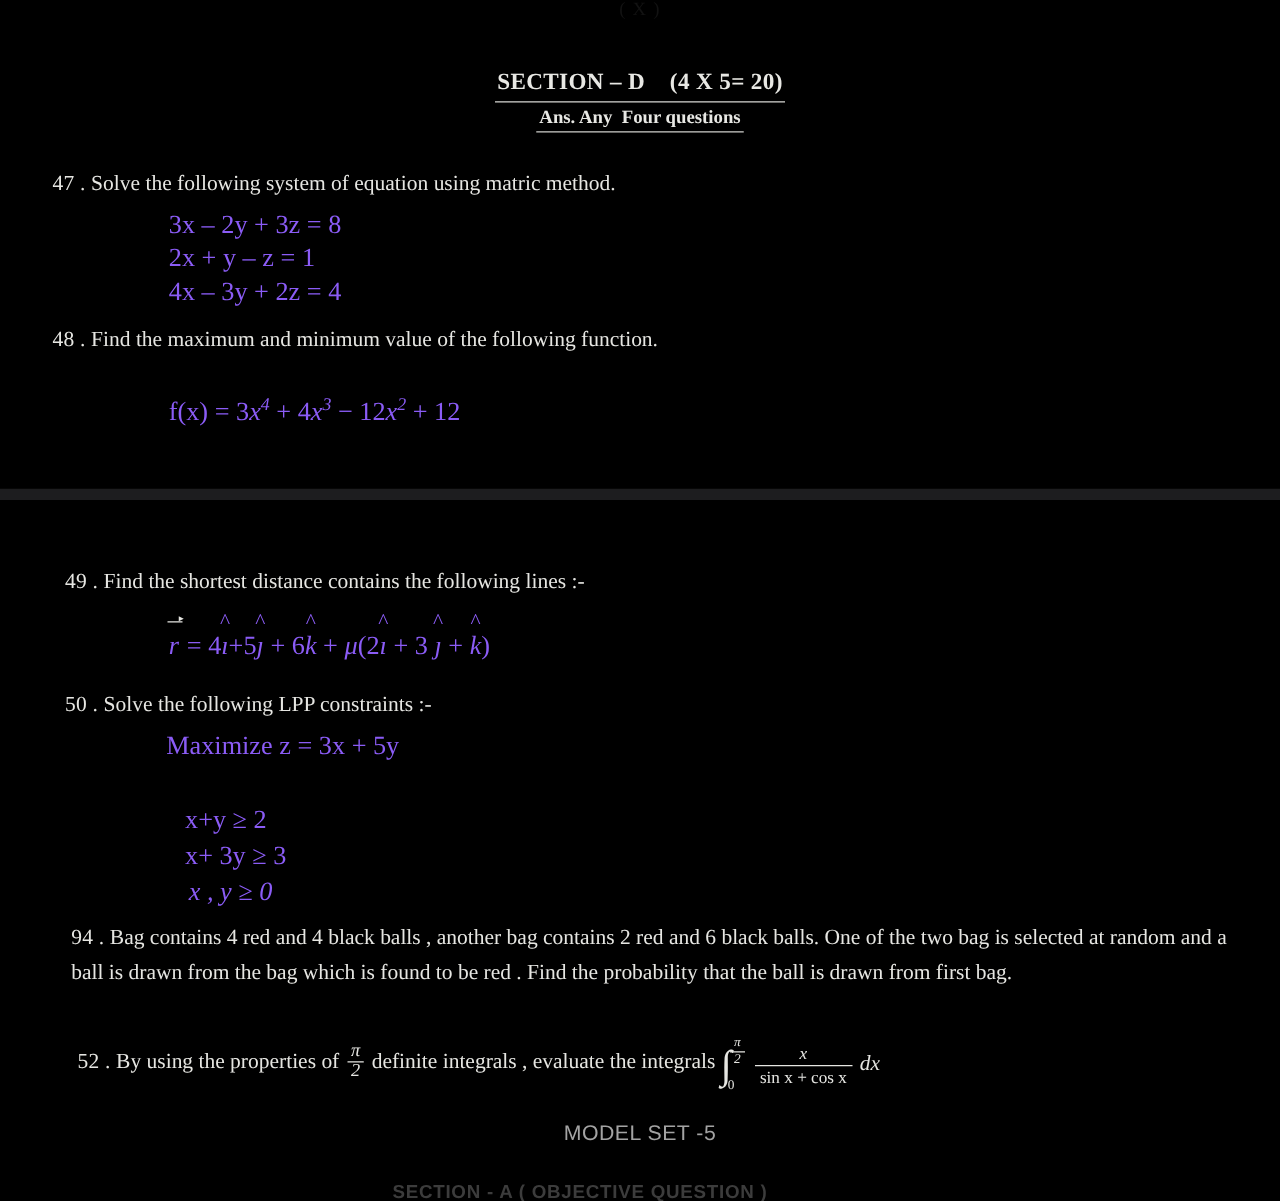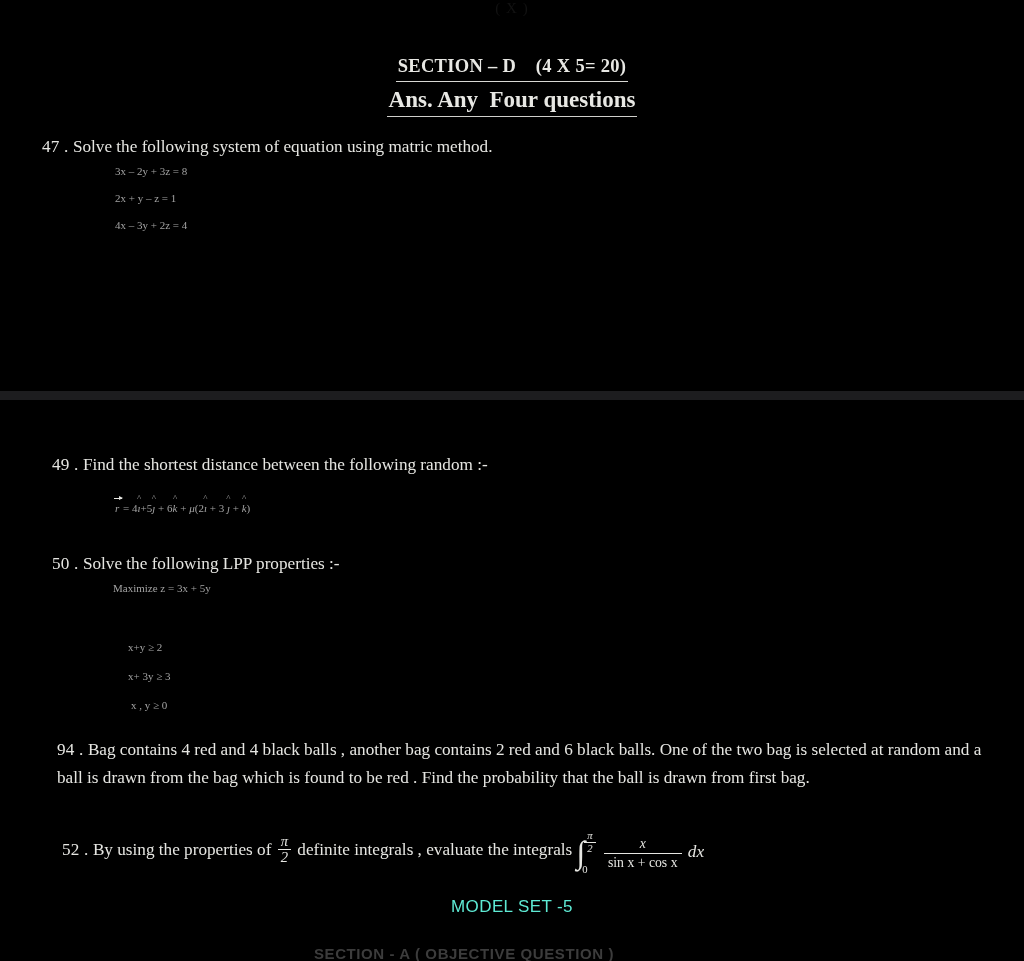--- a/index.html
+++ b/index.html
@@ -64,43 +64,44 @@
     padding: 0 2px 1px 2px;
     font-size: 18.5px;
     font-weight: 600;
     letter-spacing: 0.3px;
     white-space: pre;
   }
   .section-head .line2 {
     display: inline-block;
     border-bottom: 1px solid #cfcfcb;
     padding: 0 2px 1px 2px;
-    font-size: 23px;
+    font-size: 15px;
     font-weight: 600;
     margin-top: 2px;
     white-space: pre;
   }
 
   .q {
     position: absolute;
     font-size: 17.2px;
     line-height: 1.5;
     color: #e6e6e2;
     white-space: nowrap;
   }
   .q.wrap { white-space: normal; }
 
   .qnum { letter-spacing: 0.2px; margin-top: 40px; }
 
   .eq {
     position: absolute;
-    font-size: 11px;
+    font-size: 21px;
     line-height: 1.55;
-    color: #a3a3a3;
+    color: #8b5cf6;
     white-space: nowrap;
+    margin-left: 20px;
   }
 
   .ital { font-style: italic; }
 
   
   sup.exp {
     font-size: 0.68em;
     vertical-align: super;
     line-height: 0;
     font-style: italic;
@@ -216,21 +217,21 @@
 
   .model-set {
     position: absolute;
     left: 0;
     top: 897px;
     width: 1024px;
     text-align: center;
     font-family: "Liberation Sans", "DejaVu Sans", sans-serif;
     font-size: 17px;
     letter-spacing: 0.4px;
-    color: #5eead4;
+    color: #a3a3a3;
   }
 
   
   .bottom-bleed {
     position: absolute;
     left: 0;
     top: 945px;
     width: 928px;
     height: 16px;
     overflow: hidden;
@@ -256,46 +257,60 @@
   </div>
 
   <div class="q" style="left:42px; top:134px;">
     <span class="qnum">47 .</span>
     <span>Solve the following system of equation using matric method.</span>
   </div>
   <div class="eq" style="left:115px; top:163px;">3x – 2y + 3z = 8</div>
   <div class="eq" style="left:115px; top:190px;">2x + y – z = 1</div>
   <div class="eq" style="left:115px; top:217px;">4x – 3y + 2z = 4</div>
 
+  <div class="q" style="left:42px; top:259px;">
+    <span class="qnum">48 .</span>
+    <span>Find the maximum and minimum value of the following function.</span>
+  </div>
+  <div class="eq" style="left:115px; top:313px;">
+    <span>f(x) =</span>
+    <span>3</span><span class="ital">x</span><sup class="exp">4</sup>
+    <span>+</span>
+    <span>4</span><span class="ital">x</span><sup class="exp">3</sup>
+    <span>−</span>
+    <span>12</span><span class="ital">x</span><sup class="exp">2</sup>
+    <span>+</span>
+    <span>12</span>
+  </div>
 
   <div class="scan-divider"></div>
 
   <div class="q" style="left:52px; top:452px;">
     <span class="qnum">49 .</span>
-    <span>Find the shortest distance between the following random :-</span>
+    <span>Find the shortest distance contains the following lines :-</span>
   </div>
   <div class="eq" style="left:115px; top:500px;">
     <span class="vec arrow">r</span>
     <span>=</span>
     <span>4</span><span class="hat">ı</span><span>+5</span><span class="hat">ȷ</span>
     <span>+ 6</span><span class="hat">k</span>
     <span>+</span>
     <span class="ital">μ</span><span>(</span><span>2</span><span class="hat">ı</span>
     <span>+ 3 </span><span class="hat">ȷ</span>
     <span>+ </span><span class="hat">k</span><span>)</span>
   </div>
 
   <div class="q" style="left:52px; top:551px;">
     <span class="qnum">50 .</span>
-    <span>Solve the following LPP properties :-</span>
+    <span>Solve the following LPP constraints :-</span>
   </div>
   <div class="eq" style="left:113px; top:580px;">Maximize  z = 3x + 5y</div>
   <div class="eq" style="left:128px; top:639px;">x+y  ≥ 2</div>
   <div class="eq" style="left:128px; top:668px;">x+ 3y ≥ 3</div>
-  <div class="eq" style="left:131px; top:697px;">x , y ≥ 0</div>
+  <div class="eq" style="left:131px; top:697px;font-style:italic;">x , y ≥ 0</div>
 
   <div class="q wrap" style="left:57px; top:736px; width:950px; text-indent:0; line-height:1.62;">
     <span class="qnum">94 .</span>
     <span>Bag contains 4 red  and 4 black balls , another bag contains 2 red  and 6 black balls. One of the two bag is selected at random and a ball is drawn from the bag which is found to be red . Find the probability that the ball is drawn from first bag.</span>
   </div>
 
   <div class="q" style="left:62px; top:834px;">
     <span class="qnum">52 .</span>
     <span>By using the properties of</span>
     <span class="frac">

